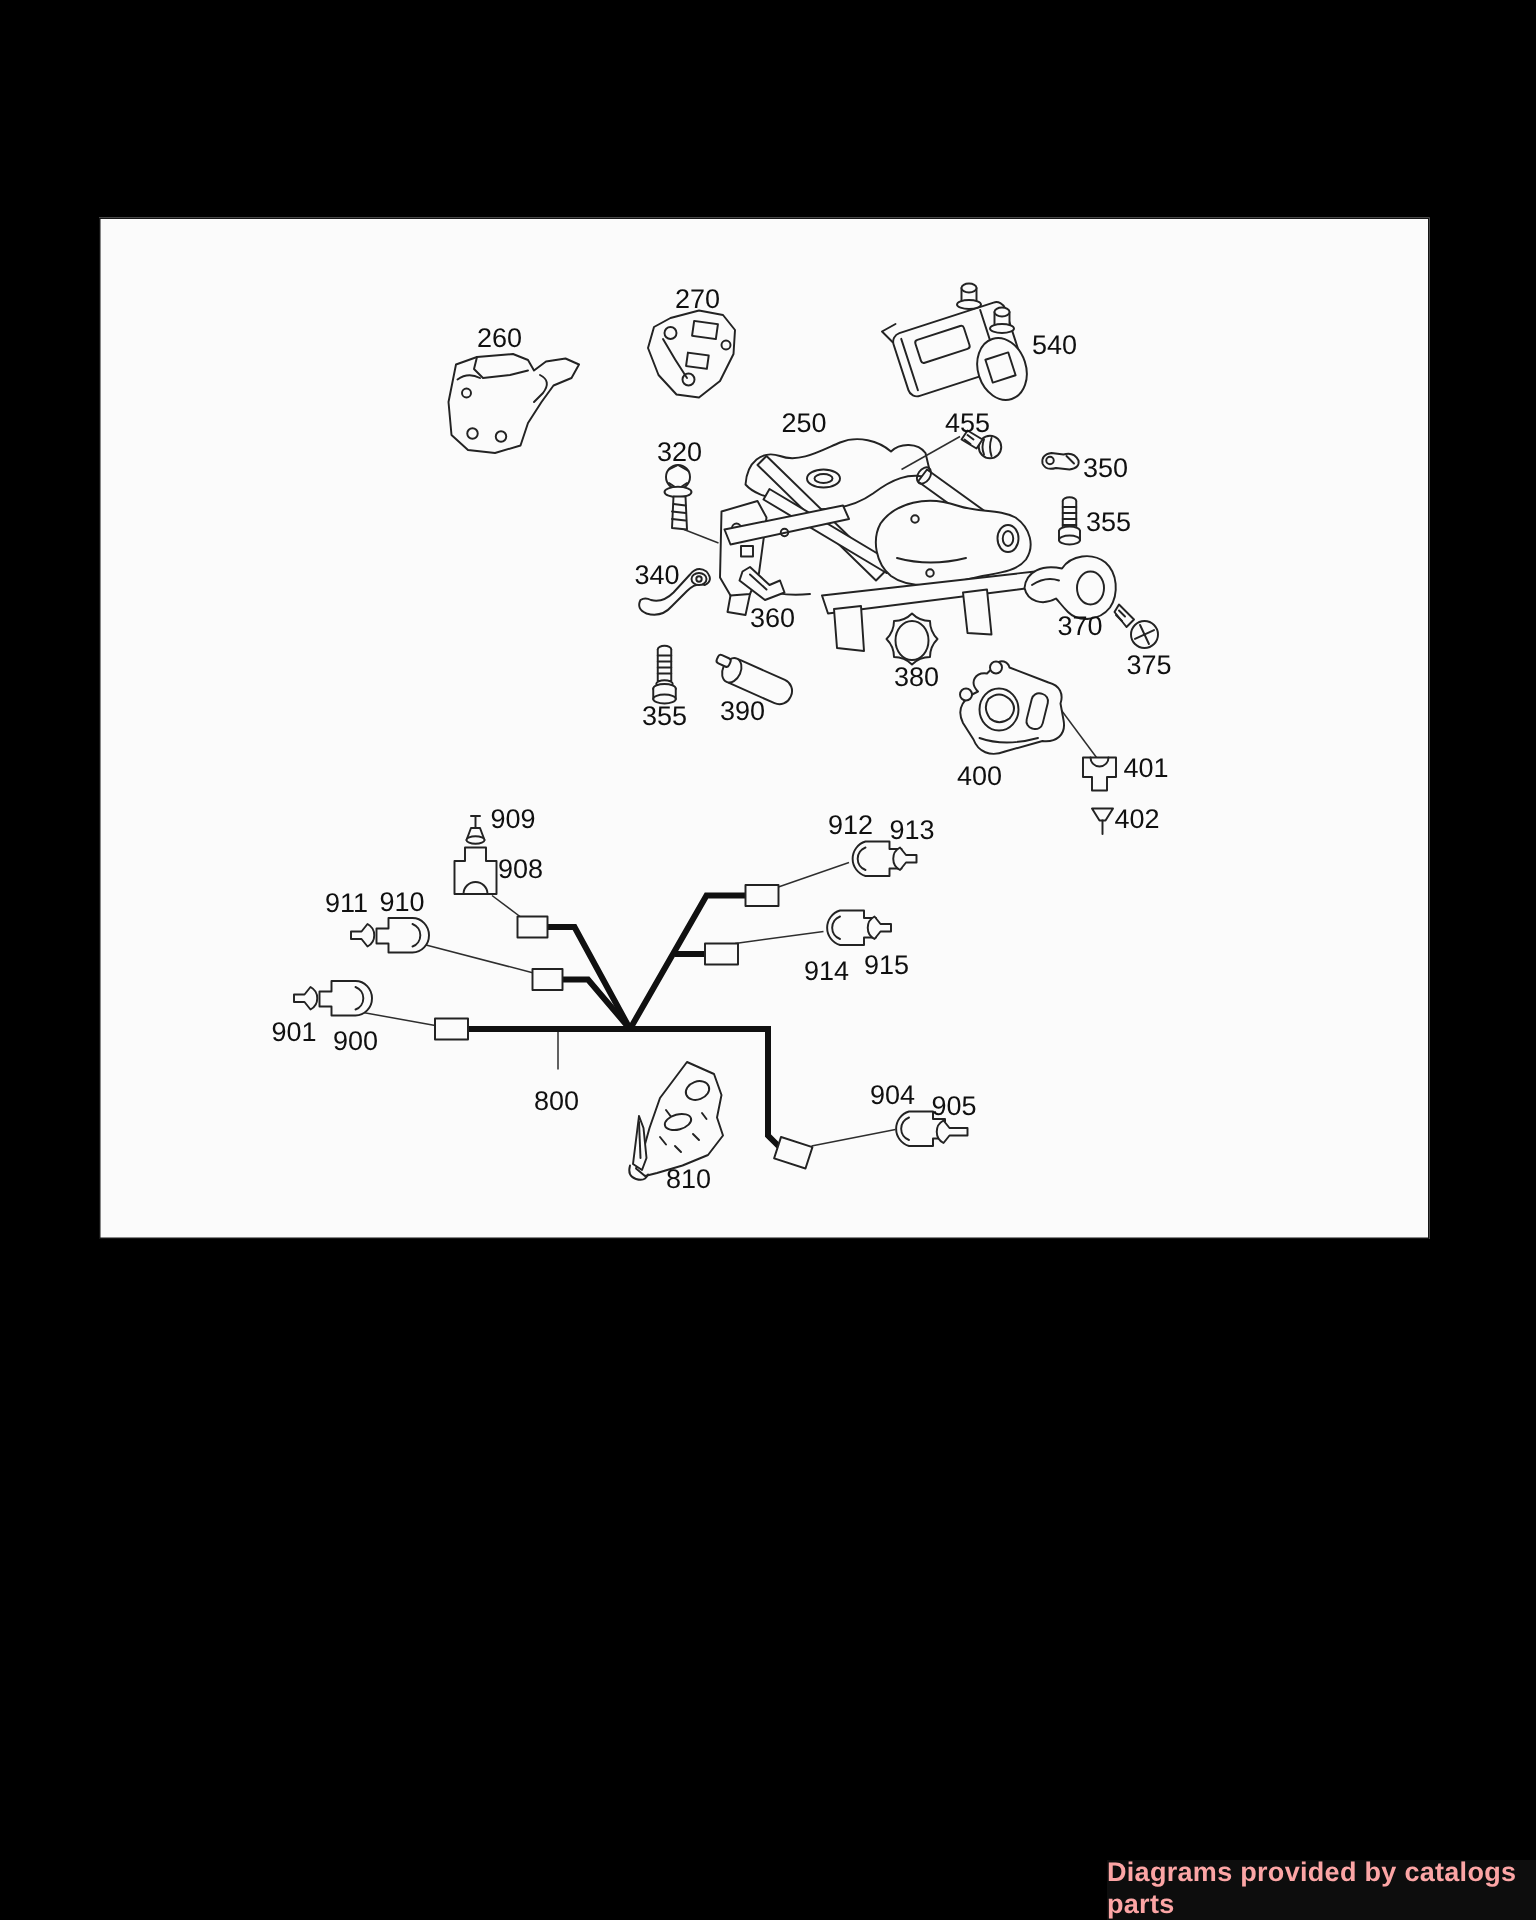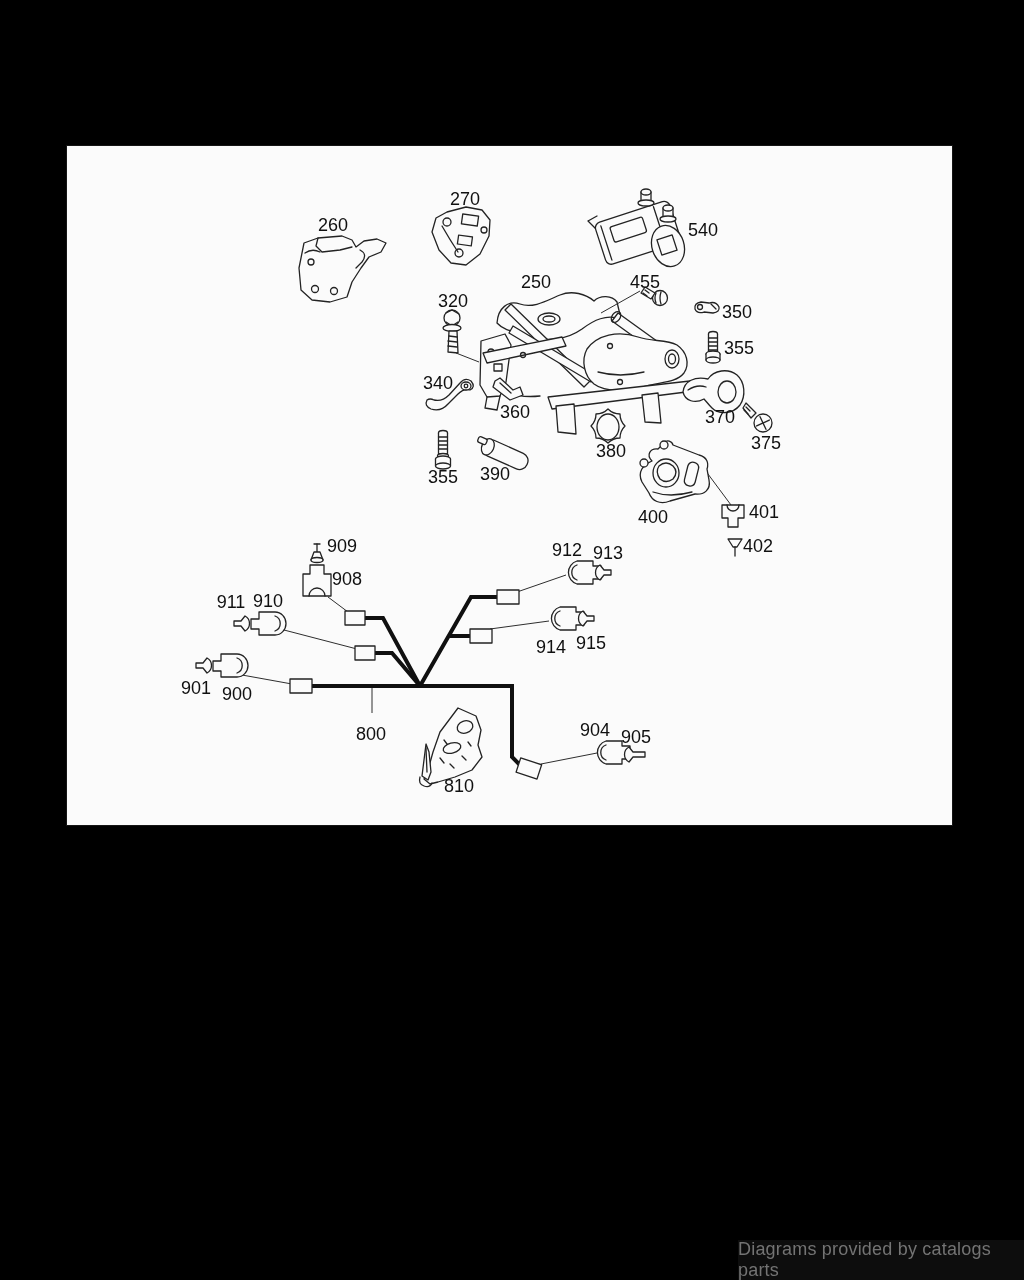--- a/index.html
+++ b/index.html
@@ -20,24 +20,25 @@
   .diagram-box svg{display:block;}
   .ln{stroke:#232323;fill:none;stroke-width:1.3;stroke-linejoin:round;stroke-linecap:round;}
   .wf{stroke:#232323;fill:#fbfbfb;stroke-width:1.3;stroke-linejoin:round;stroke-linecap:round;}
   .hk{stroke:#101010;fill:none;stroke-width:4;stroke-linejoin:miter;stroke-linecap:butt;}
   .thin{stroke:#2e2e2e;fill:none;stroke-width:1;}
   text.lbl{font-family:"Liberation Sans",sans-serif;font-size:18px;fill:#101010;text-anchor:middle;}
   .badge{
     position:absolute;right:0;bottom:0;
     width:286px;height:40px;
     background:#0d0d0d;
-    color:#737373;
+    color:#fca5a5;
     font-size:18px;
-    display:flex;align-items:center;justify-content:center;
+    display:flex;align-items:flex-end;justify-content:center;
     letter-spacing:0.2px;
+    font-weight:bold;
   }
 </style>
 </head>
 <body>
 
 <div class="diagram-box">
 <svg width="885" height="679" viewBox="67 146 885 679">
 
   <g>
     <path class="wf" d="M304,243 L318,238 L342,236 L352,240 L356,247 L364,241 L377,239 L386,243 L381,252 L369,257 L361,268 L352,282 L347,297 L330,302 L312,300 L301,290 L299,268 Z"></path>

